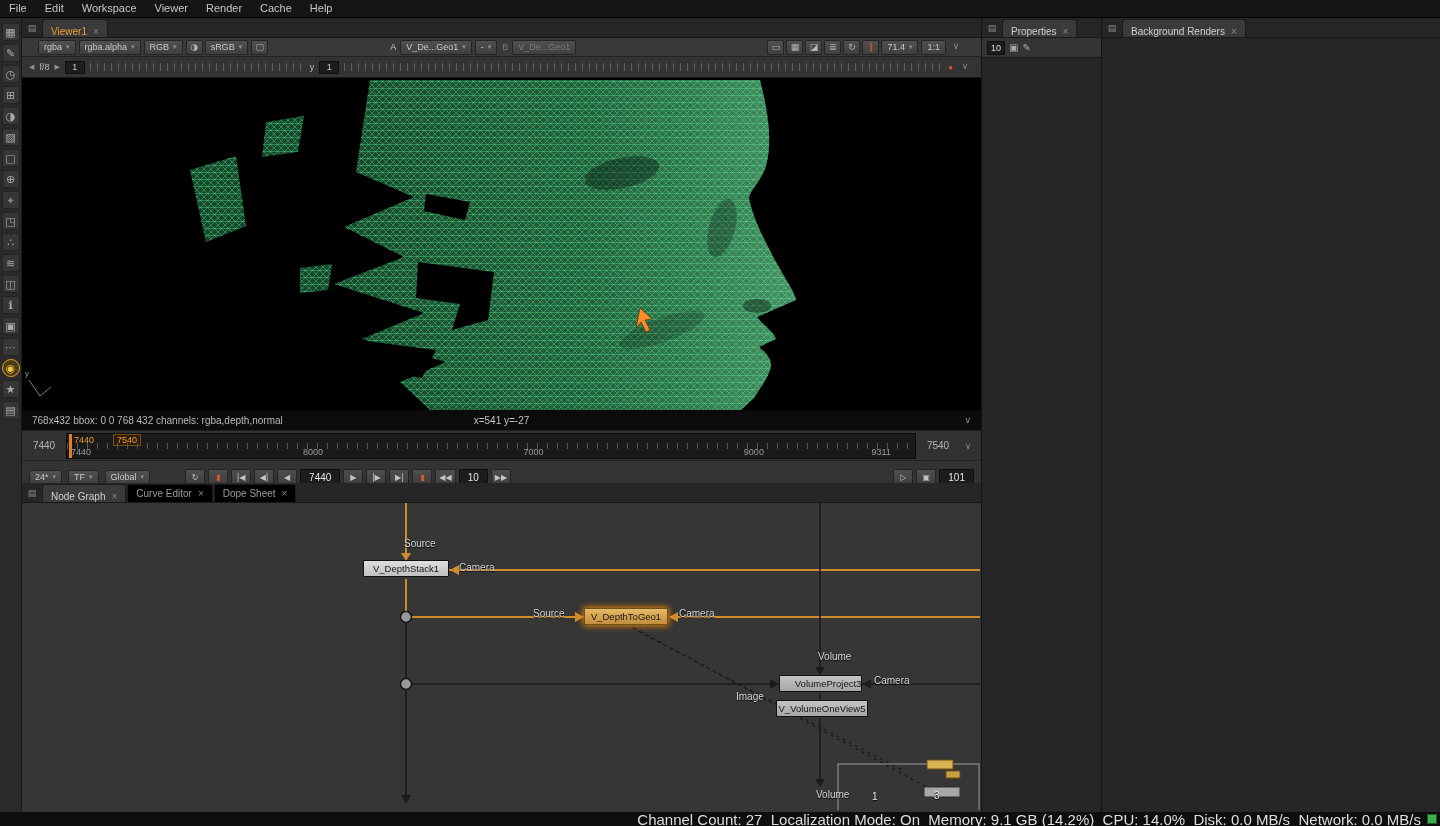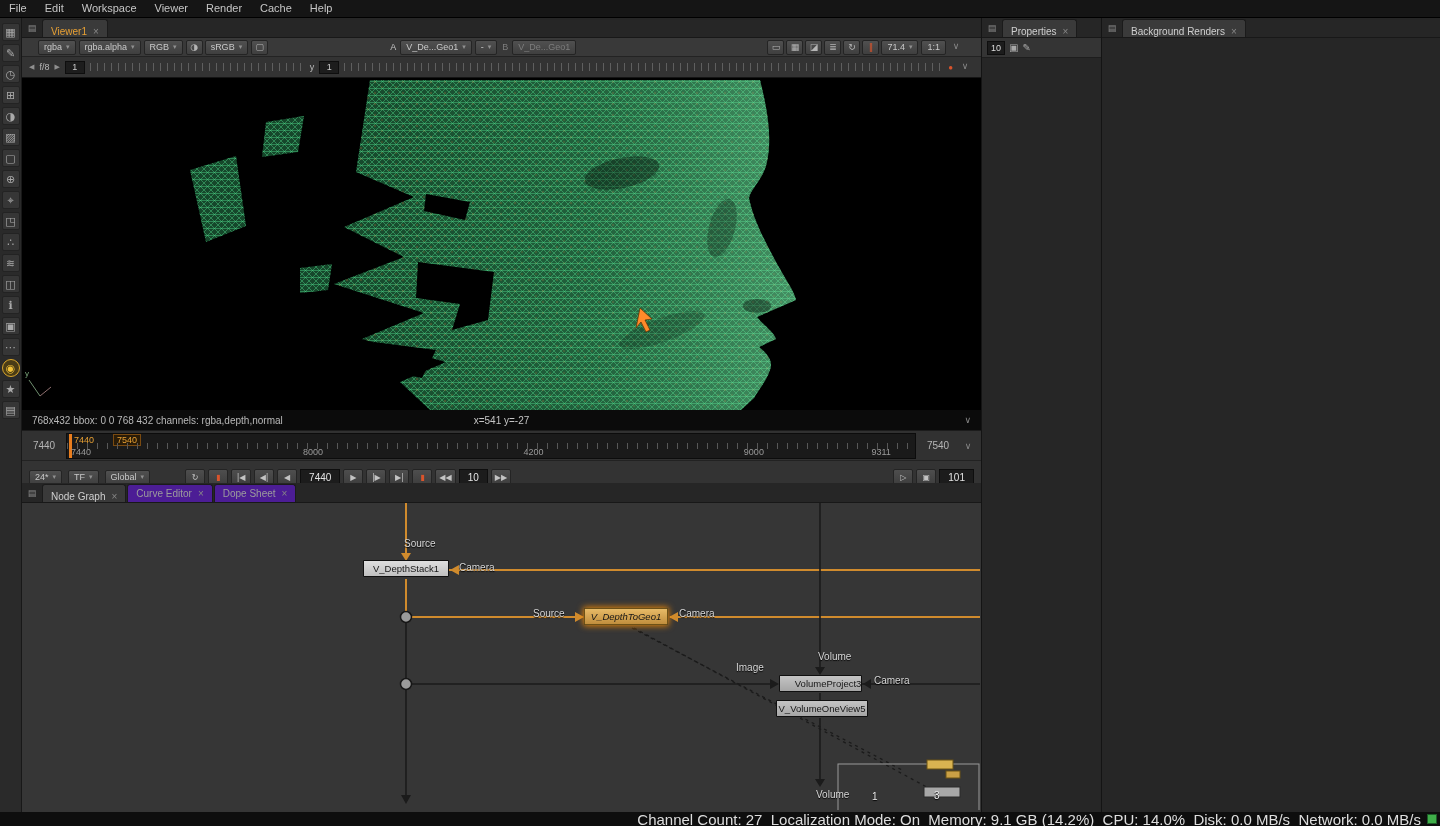--- a/index.html
+++ b/index.html
@@ -13,21 +13,21 @@
   
   .left-toolbar { position:absolute; left:0; top:18px; width:22px; height:794px; background:#2a2a2a; border-right:1px solid #181818; display:flex; flex-direction:column; align-items:center; padding-top:5px; gap:3px; }
   .tool { width:18px; height:18px; flex:0 0 18px; display:flex; align-items:center; justify-content:center; color:#a9a9a9; font-size:11px; font-family:"DejaVu Sans",sans-serif; background:#363636; border:1px solid #232323; border-radius:2px; }
   .tool.hl { color:#f2c238; border:1px solid #d9a62b; background:#4a3c16; border-radius:50%; }
 
   
   .center { position:absolute; left:22px; top:18px; width:959px; height:794px; }
 
   .tabbar { height:20px; background:#262626; border-bottom:1px solid #181818; display:flex; align-items:flex-end; padding-left:3px; gap:1px; }
   .pane-menu { width:14px; height:15px; color:#8b8b8b; font-size:9px; font-family:"DejaVu Sans",sans-serif; display:flex; align-items:center; justify-content:center; margin:0 2px 2px 0; }
-  .tab { height:18px; display:flex; align-items:center; gap:6px; background:#4c1d95; border:1px solid #1b1b1b; border-bottom:none; border-radius:3px 3px 0 0; padding:0 8px; font-size:10px; color:#9c9c9c; }
+  .tab { height:18px; display:flex; align-items:center; gap:6px; background:#000000; border:1px solid #1b1b1b; border-bottom:none; border-radius:3px 3px 0 0; padding:0 8px; font-size:10px; color:#9c9c9c; }
   .tab.sel { background:#3a3a3a; color:#cfcfcf;align-items:flex-end; }
   .tab .x { color:#878787; font-size:10px; }
   .tab.viewer-tab { color:#e8a033; }
 
   
   .viewer-toolbar { height:19px; background:#393939; border-bottom:1px solid #232323; display:flex; align-items:center; padding:0 16px; }
   .dd { height:15px; background:linear-gradient(#505050,#3f3f3f); border:1px solid #242424; border-radius:2px; color:#c9c9c9; display:inline-flex; align-items:center; gap:4px; padding:0 5px; margin-right:3px; font-size:9px; white-space:nowrap; }
   .dd .caret { color:#909090; font-size:7px; font-family:"DejaVu Sans",sans-serif; }
   .dd.dim { color:#7d7d7d; }
   .ab { color:#c4c4c4; margin:0 4px 0 2px; font-size:9px; }
@@ -259,21 +259,21 @@
     <div class="timeline">
       <span class="tl-label">7440</span>
       <div class="tl-strip">
         <div class="tl-cursor"></div>
         <div class="tl-out-marker"></div>
         <span class="tl-in">7440</span>
         <span class="tl-out">7540</span>
         <div class="tl-ticks"></div>
         <span class="tl-tick-label" style="left:14px;">7440</span>
         <span class="tl-tick-label" style="left:29%;">8000</span>
-        <span class="tl-tick-label" style="left:55%;">4200</span>
+        <span class="tl-tick-label" style="left:55%;">7000</span>
         <span class="tl-tick-label" style="left:81%;">9000</span>
         <span class="tl-tick-label" style="left:96%;">9311</span>
       </div>
       <span class="tl-label">7540</span>
       <span class="tl-chev">∨</span>
     </div>
 
     <div class="transport">
       <span class="dd">
           <span>24*</span>
@@ -366,28 +366,28 @@
         <rect x="905" y="257" width="26" height="9" fill="#d9b351" stroke="#6b5215"></rect>
         <rect x="924" y="268" width="14" height="7" fill="#caa045" stroke="#6b5215"></rect>
         <rect x="902" y="284" width="36" height="10" fill="#a8a8a8" stroke="#2a2a2a"></rect>
       </svg>
 
       <div class="glabel" style="left:382px; top:35px;">Source</div>
       <div class="glabel" style="left:437px; top:59px;">Camera</div>
       <div class="glabel" style="left:511px; top:105px;">Source</div>
       <div class="glabel" style="left:657px; top:105px;">Camera</div>
       <div class="glabel" style="left:796px; top:148px;">Volume</div>
-      <div class="glabel" style="left:714px; top:159px;">Image</div>
+      <div class="glabel" style="left:714px; top:188px;">Image</div>
       <div class="glabel" style="left:852px; top:172px;">Camera</div>
       <div class="glabel" style="left:794px; top:286px;">Volume</div>
       <div class="gnum" style="left:850px; top:288px;">1</div>
       <div class="gnum" style="left:912px; top:287px;">3</div>
 
       <div class="gnode light" style="left:341px; top:57px; width:86px;">V_DepthStack1</div>
-      <div class="gnode tan" style="left:562px; top:105px; width:84px;font-style:italic;">V_DepthToGeo1</div>
+      <div class="gnode tan" style="left:562px; top:105px; width:84px;">V_DepthToGeo1</div>
       <div class="gnode gray" style="left:757px; top:172px; width:83px;padding-left:24px;">VolumeProject3D</div>
       <div class="gnode gray" style="left:754px; top:197px; width:92px;">V_VolumeOneView5</div>
     </div>
   </div>
 </div>
 
 <div class="props-pane">
   <div class="tabbar">
     <span class="pane-menu">▤</span>
     <div class="tab sel">

